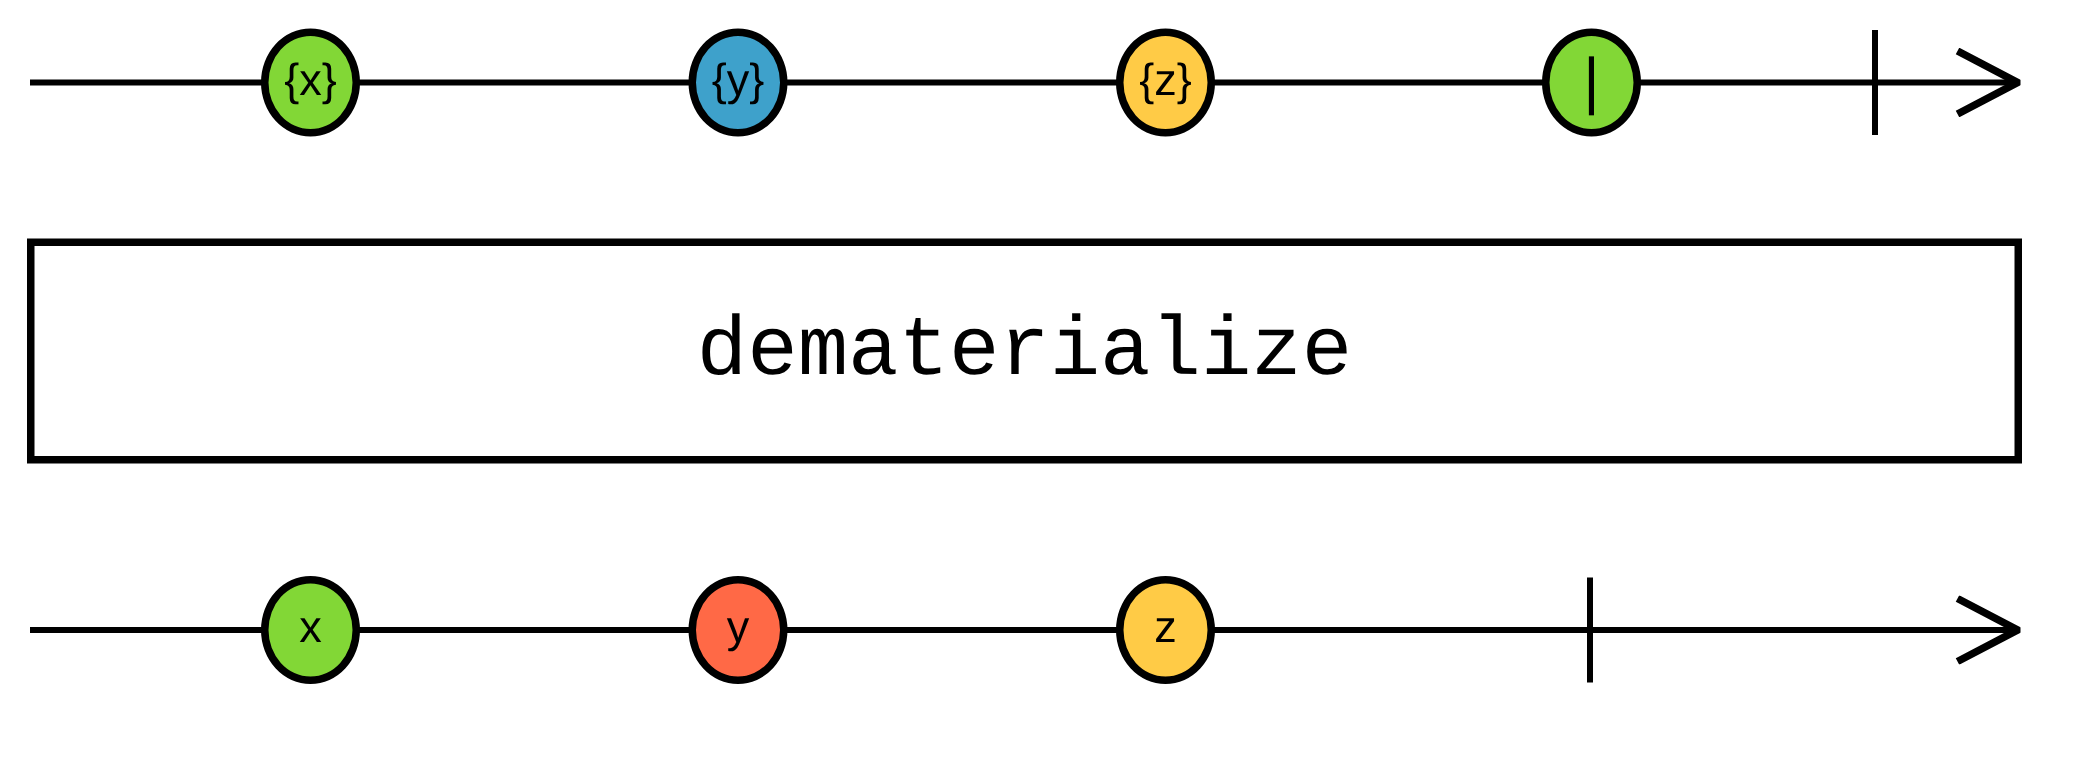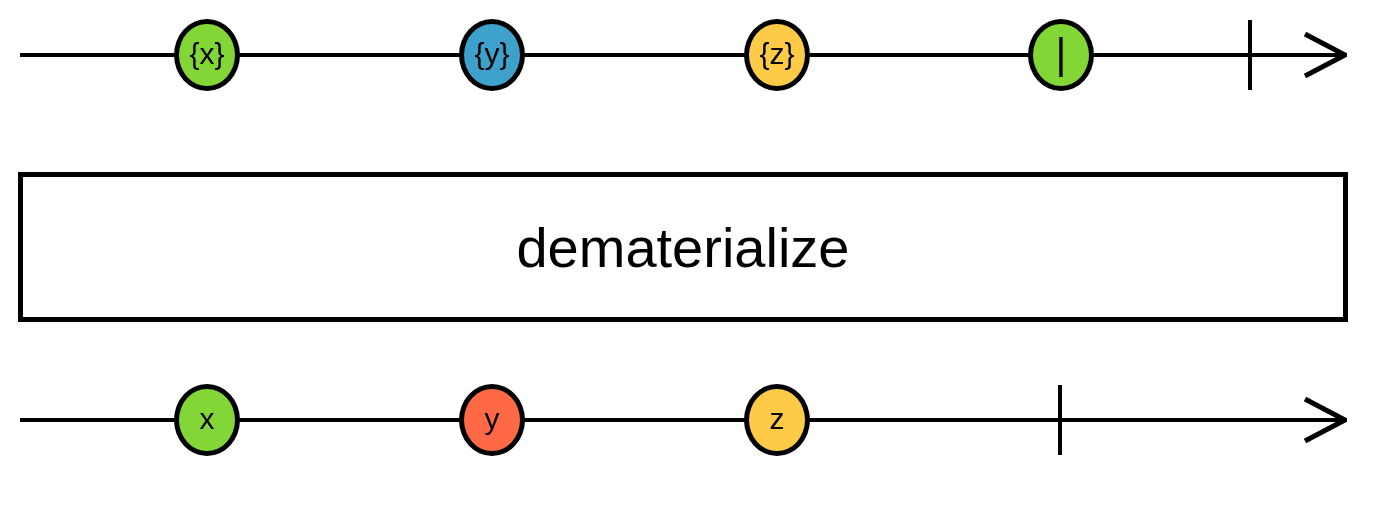--- a/index.html
+++ b/index.html
@@ -61,29 +61,30 @@
     color: #000000;
     transform: translateY(-1px);
     white-space: nowrap;
   }
   .marble-label.pipe {
     font-size: 42px;
   }
   .operator-box {
     position: absolute;
     left: 18px;
-    top: 172px;
+    top: 159px;
     width: 1330px;
     height: 150px;
     border: 5px solid #000000;
     box-sizing: border-box;
     background: #ffffff;
     display: flex;
     align-items: center;
     justify-content: center;
+    font-family: Liberation Mono, monospace;
   }
   .operator-label {
     font-size: 56px;
     color: #000000;
     letter-spacing: 0px;
   }
 </style>
 </head>
 <body>
 

